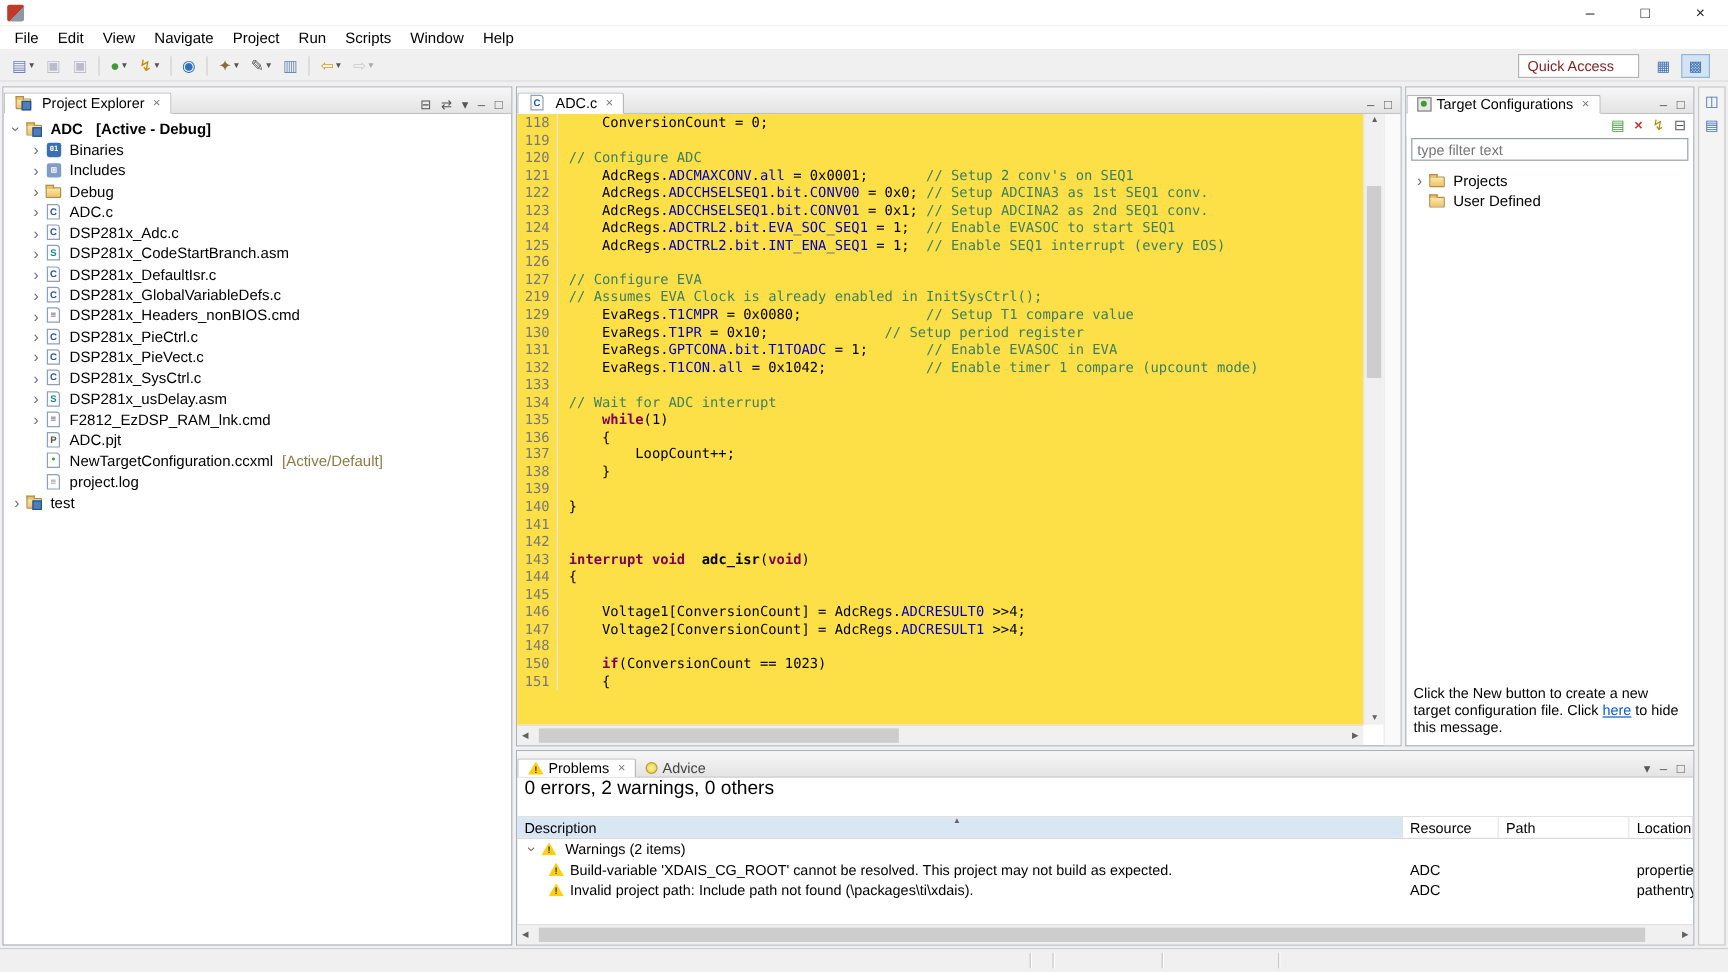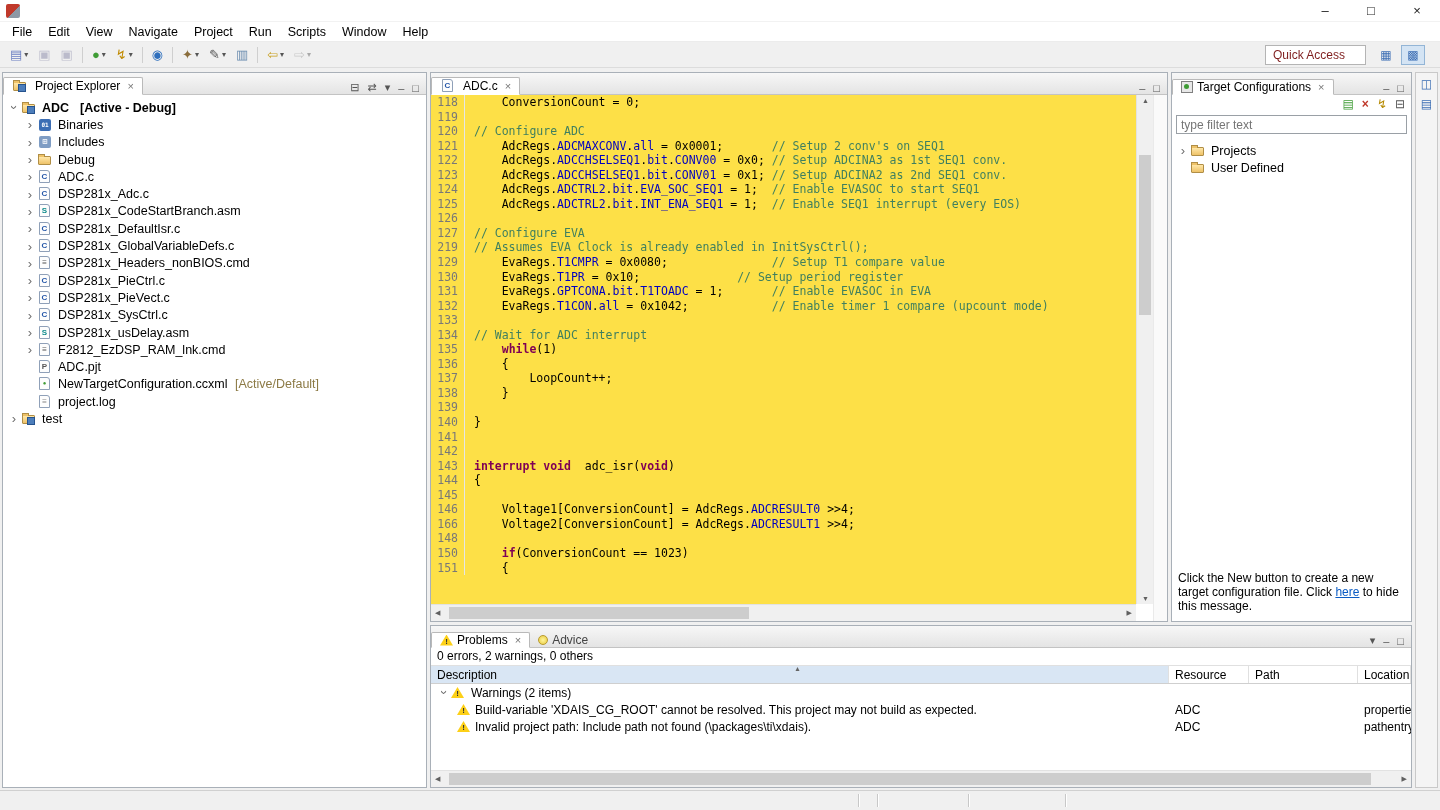--- a/index.html
+++ b/index.html
@@ -64,42 +64,42 @@
 
 #editor{left:430px;top:72px;width:738px;height:550px}
 .code-wrap{position:absolute;left:0;top:22px;right:31px;bottom:17px;overflow:hidden;background:#fde047}
 .code-line{display:flex;height:14.55px;line-height:14.55px;font-family:"DejaVu Sans Mono",monospace;font-size:11.5px;white-space:pre}
 .ln{flex:0 0 34px;color:#787878;text-align:right;padding-right:6px;border-right:1px solid #e6e6e6}
 .lt{padding-left:9px}
 .tok-p{color:#000}
 .tok-c{color:#3f7f5f}
 .tok-k{color:#7f0055;font-weight:bold}
 .tok-f{color:#0000c0}
-.tok-b{color:#000;font-weight:normal}
+.tok-b{color:#000;font-weight:bold}
 .vscroll{position:absolute;right:14px;top:22px;width:17px;bottom:17px;background:#f0f0f0;border-left:1px solid #e2e2e2}
 .vthumb{position:absolute;left:2px;right:2px;top:60px;height:160px;background:#cdcdcd}
 .ruler{position:absolute;right:0;top:22px;width:14px;bottom:0;background:#fafafa;border-left:1px solid #eaeaea}
 .hscroll{position:absolute;left:0;right:31px;bottom:0;height:17px;background:#f0f0f0;border-top:1px solid #e2e2e2}
 .hthumb{position:absolute;top:2px;bottom:2px;left:18px;width:300px;background:#cdcdcd}
 .sarr{position:absolute;font-size:7px;color:#606060}
 .sarr.top{top:2px;left:5px}.sarr.bot{bottom:2px;left:5px}
 .sarr.left{left:4px;top:4px}.sarr.right{right:4px;top:4px}
 
 
 #target-config{left:1171px;top:72px;width:241px;height:550px}
 .tc-toolbar{height:18px;display:flex;justify-content:flex-end;align-items:center;gap:8px;padding-right:6px;background:#fff;font-size:12px}
 .filter-input{display:block;width:calc(100% - 8px);margin:2px 4px 4px;height:19px;border:1px solid #9aa0a6;padding:1px 4px;font:12px "Liberation Sans",sans-serif;color:#333}
 .tc-message{position:absolute;left:6px;right:4px;top:498px;font-size:12px;line-height:14px;color:#000}
 .link{color:#0b5cc4;text-decoration:underline}
 .tc-ic{width:12px;height:12px;background:#e8e8e8;border:1px solid #808080;position:relative;display:inline-block}
 .tc-ic::after{content:"";position:absolute;left:2px;top:2px;width:5px;height:5px;background:#3f9c35;border-radius:50%}
 
 
 #problems{left:430px;top:625px;width:982px;height:163px}
-.summary{height:17px;padding:1px 6px;font-size:12px}
+.summary{height:32px;padding:1px 6px;font-size:16px}
 .ptable-head{display:flex;height:19px;border-top:1px solid #e0e0e0;border-bottom:1px solid #cfcfcf;font-size:12px}
 .ph-cell{border-right:1px solid #e0e0e0;padding:2px 6px;background:#fff;overflow:hidden;white-space:nowrap}
 .c-desc{width:738px;flex:0 0 738px}
 .c-res{width:80px;flex:0 0 80px}
 .c-path{width:109px;flex:0 0 109px}
 .c-loc{flex:1;overflow:hidden;white-space:nowrap}
 .ph-cell.c-desc{background:#d9e6f4;position:relative}
 .ph-cell.c-desc::after{content:"▴";position:absolute;top:-2px;left:50%;margin-left:-4px;font-size:8px;color:#666}
 .pr-row{display:flex;height:17px;align-items:center;font-size:12px;white-space:nowrap}
 .pr-cell{padding:0 6px;overflow:hidden;display:flex;align-items:center;height:17px}
@@ -275,21 +275,21 @@
         <div class="code-line"><span class="ln">137</span><span class="lt"><span class="tok-p">        LoopCount++;</span></span></div>
         <div class="code-line"><span class="ln">138</span><span class="lt"><span class="tok-p">    }</span></span></div>
         <div class="code-line"><span class="ln">139</span><span class="lt"></span></div>
         <div class="code-line"><span class="ln">140</span><span class="lt"><span class="tok-p">}</span></span></div>
         <div class="code-line"><span class="ln">141</span><span class="lt"></span></div>
         <div class="code-line"><span class="ln">142</span><span class="lt"></span></div>
         <div class="code-line"><span class="ln">143</span><span class="lt"><span class="tok-k">interrupt</span><span class="tok-p"> </span><span class="tok-k">void</span><span class="tok-p">  </span><span class="tok-b">adc_isr</span><span class="tok-p">(</span><span class="tok-k">void</span><span class="tok-p">)</span></span></div>
         <div class="code-line"><span class="ln">144</span><span class="lt"><span class="tok-p">{</span></span></div>
         <div class="code-line"><span class="ln">145</span><span class="lt"></span></div>
         <div class="code-line"><span class="ln">146</span><span class="lt"><span class="tok-p">    Voltage1[ConversionCount] = AdcRegs.</span><span class="tok-f">ADCRESULT0</span><span class="tok-p"> &gt;&gt;4;</span></span></div>
-        <div class="code-line"><span class="ln">166</span><span class="lt"><span class="tok-p">    Voltage2[ConversionCount] = AdcRegs.</span><span class="tok-f">ADCRESULT1</span><span class="tok-p"> &gt;&gt;4;</span></span></div>
+        <div class="code-line"><span class="ln">147</span><span class="lt"><span class="tok-p">    Voltage2[ConversionCount] = AdcRegs.</span><span class="tok-f">ADCRESULT1</span><span class="tok-p"> &gt;&gt;4;</span></span></div>
         <div class="code-line"><span class="ln">148</span><span class="lt"></span></div>
         <div class="code-line"><span class="ln">150</span><span class="lt"><span class="tok-p">    </span><span class="tok-k">if</span><span class="tok-p">(ConversionCount == 1023)</span></span></div>
         <div class="code-line"><span class="ln">151</span><span class="lt"><span class="tok-p">    {</span></span></div>
       </div>
   </div>
   <div class="vscroll">
     <span class="sarr top">▲</span>
     <div class="vthumb"></div>
     <span class="sarr bot">▼</span>
   </div>

